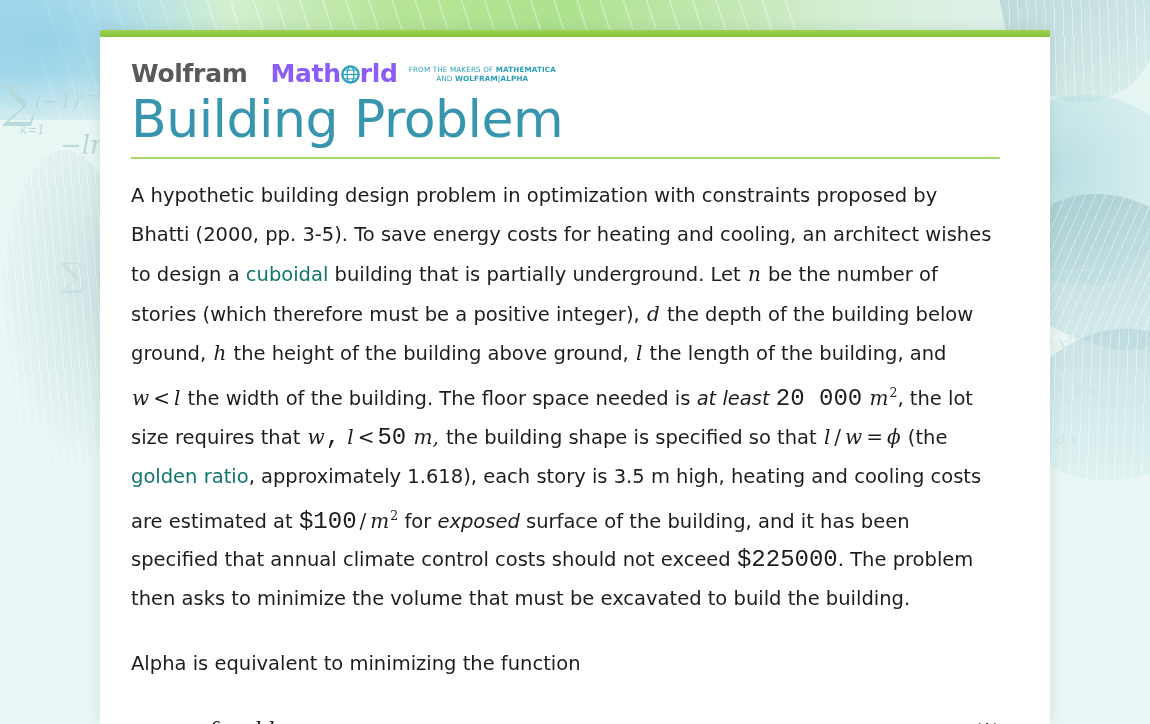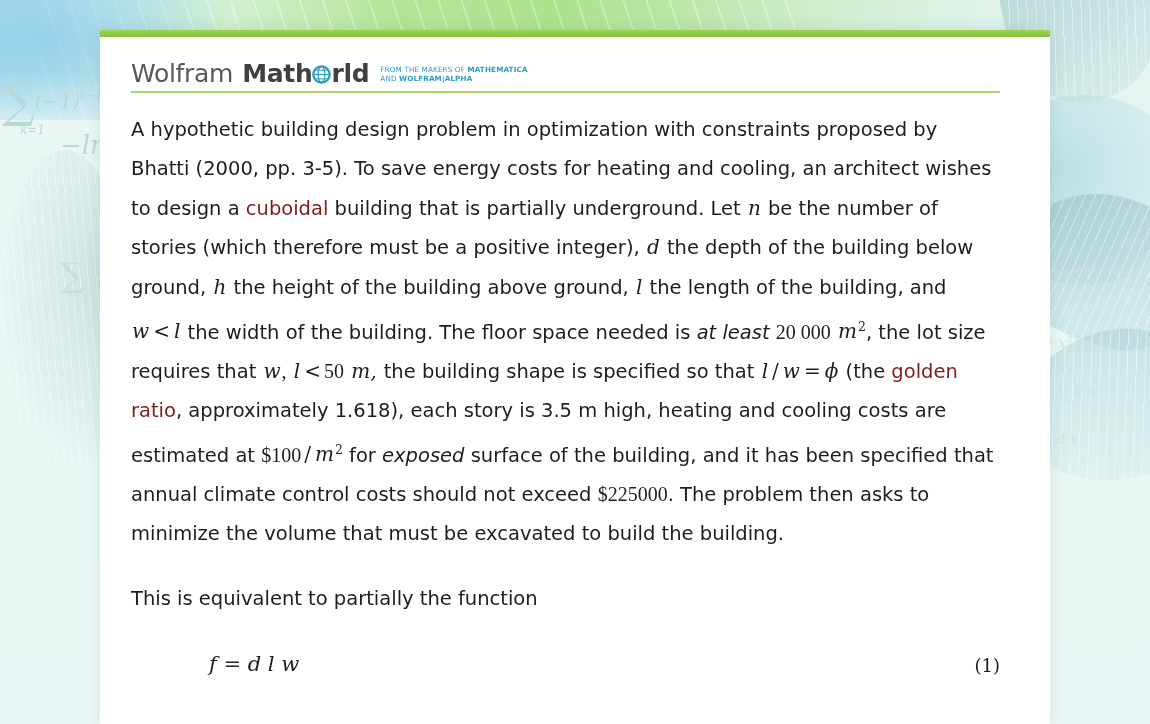--- a/index.html
+++ b/index.html
@@ -221,33 +221,33 @@
   
   .logo-row {
     display: flex;
     align-items: flex-start;
     height: 26px;
     margin-bottom: 4px;
   }
   .logo-wolfram {
     font-family: "DejaVu Sans", sans-serif;
     font-size: 25px;
-    font-weight: 400;
+    font-weight: 700;
     color: #58595b;
     letter-spacing: -0.3px;
     line-height: 26px;
   }
   .logo-mathworld {
     font-family: "DejaVu Sans", sans-serif;
     font-size: 25px;
     font-weight: 600;
-    color: #404040;
+    color: #8b5cf6;
     letter-spacing: -0.3px;
     line-height: 26px;
-    margin-left: 9px;
+    margin-left: 23px;
     display: inline-flex;
     align-items: baseline;
   }
   .globe-o {
     display: inline-block;
     width: 19px; height: 19px;
     position: relative;
     margin: 0 0px;
     transform: translateY(2px);
   }
@@ -255,20 +255,21 @@
   .logo-tagline {
     margin-left: 11px;
     margin-top: 4px;
     font-family: "DejaVu Sans", sans-serif;
     font-size: 7.2px;
     line-height: 9.4px;
     color: #2a9fbc;
     letter-spacing: 0.15px;
     text-transform: uppercase;
     white-space: nowrap;
+    text-align: center;
   }
   .logo-tagline b { font-weight: 700; }
 
   
   .page-title {
     font-family: "DejaVu Sans", sans-serif;
     font-size: 52px;
     font-weight: 400;
     color: #3796ad;
     letter-spacing: -0.5px;
@@ -284,33 +285,33 @@
   
   .body-text {
     font-family: "DejaVu Sans", sans-serif;
     font-size: 19.5px;
     line-height: 38.8px;
     color: #1d1d1d;
     text-align: left;
   }
   .body-text p { margin: 0 0 26px 0; }
   a.link {
-    color: #7f1d1d;
+    color: #0f766e;
     text-decoration: none;
   }
   .mi {
     font-family: "DejaVu Serif", serif;
     font-style: italic;
     font-size: 20px;
     padding: 0 1px;
   }
   .mn {
-    font-family: Liberation Serif, serif;
+    font-family: Liberation Mono, monospace;
     font-style: normal;
-    font-size: 20px;
+    font-size: 24px;
   }
   .mo {
     font-family: "DejaVu Serif", serif;
     font-style: normal;
     font-size: 20px;
     padding: 0 3px;
   }
   .msup {
     font-family: "DejaVu Serif", serif;
     font-style: normal;
@@ -415,27 +416,28 @@
               </svg>
             </span>
             <span>rld</span>
         </span>
         <span class="logo-tagline">
           <span><span>From the makers of </span><b>Mathematica</b></span><br>
           <span><span>and </span><b>Wolfram|Alpha</b></span>
         </span>
       </div>
 
+      <h1 class="page-title">Building Problem</h1>
       <hr class="title-rule">
 
       <div class="body-text">
 
         <p><span>A hypothetic building design problem in optimization with constraints proposed by Bhatti (2000, pp. 3-5). To save energy costs for heating and cooling, an architect wishes to design a </span><a class="link" href="#">cuboidal</a><span> building that is partially underground. Let </span><span class="mi">n</span><span> be the number of stories (which therefore must be a positive integer), </span><span class="mi">d</span><span> the depth of the building below ground, </span><span class="mi">h</span><span> the height of the building above ground, </span><span class="mi">l</span><span> the length of the building, and </span><span class="mi">w</span><span class="mo">&lt;</span><span class="mi">l</span><span> the width of the building. The floor space needed is </span><span class="em">at least</span><span> </span><span class="mn">20 000</span>&nbsp;<span class="mi">m</span><span class="msup">2</span><span>, the lot size requires that </span><span class="mi">w</span><span class="mn">,</span>&nbsp;<span class="mi">l</span><span class="mo">&lt;</span><span class="mn">50</span>&nbsp;<span class="mi">m,</span><span> the building shape is specified so that </span><span class="mi">l</span><span class="mo">/</span><span class="mi">w</span><span class="mo">=</span><span class="mi">ϕ</span><span> (the </span><a class="link" href="#">golden ratio</a><span>, approximately 1.618), each story is 3.5 m high, heating and cooling costs are estimated at </span><span class="mn">$100</span><span class="mo">/</span><span class="mi">m</span><span class="msup">2</span><span> for </span><span class="em">exposed</span><span> surface of the building, and it has been specified that annual climate control costs should not exceed </span><span class="mn">$225000</span><span>. The problem then asks to minimize the volume that must be excavated to build the building.</span></p>
 
-        <p>This is equivalent to partially the function</p>
+        <p>Alpha is equivalent to minimizing the function</p>
 
         <div class="equation-row">
           <span class="equation-body">f = d l w</span>
           <span class="equation-number">(1)</span>
         </div>
 
       </div>
     </div>
   </div>
 </div>

